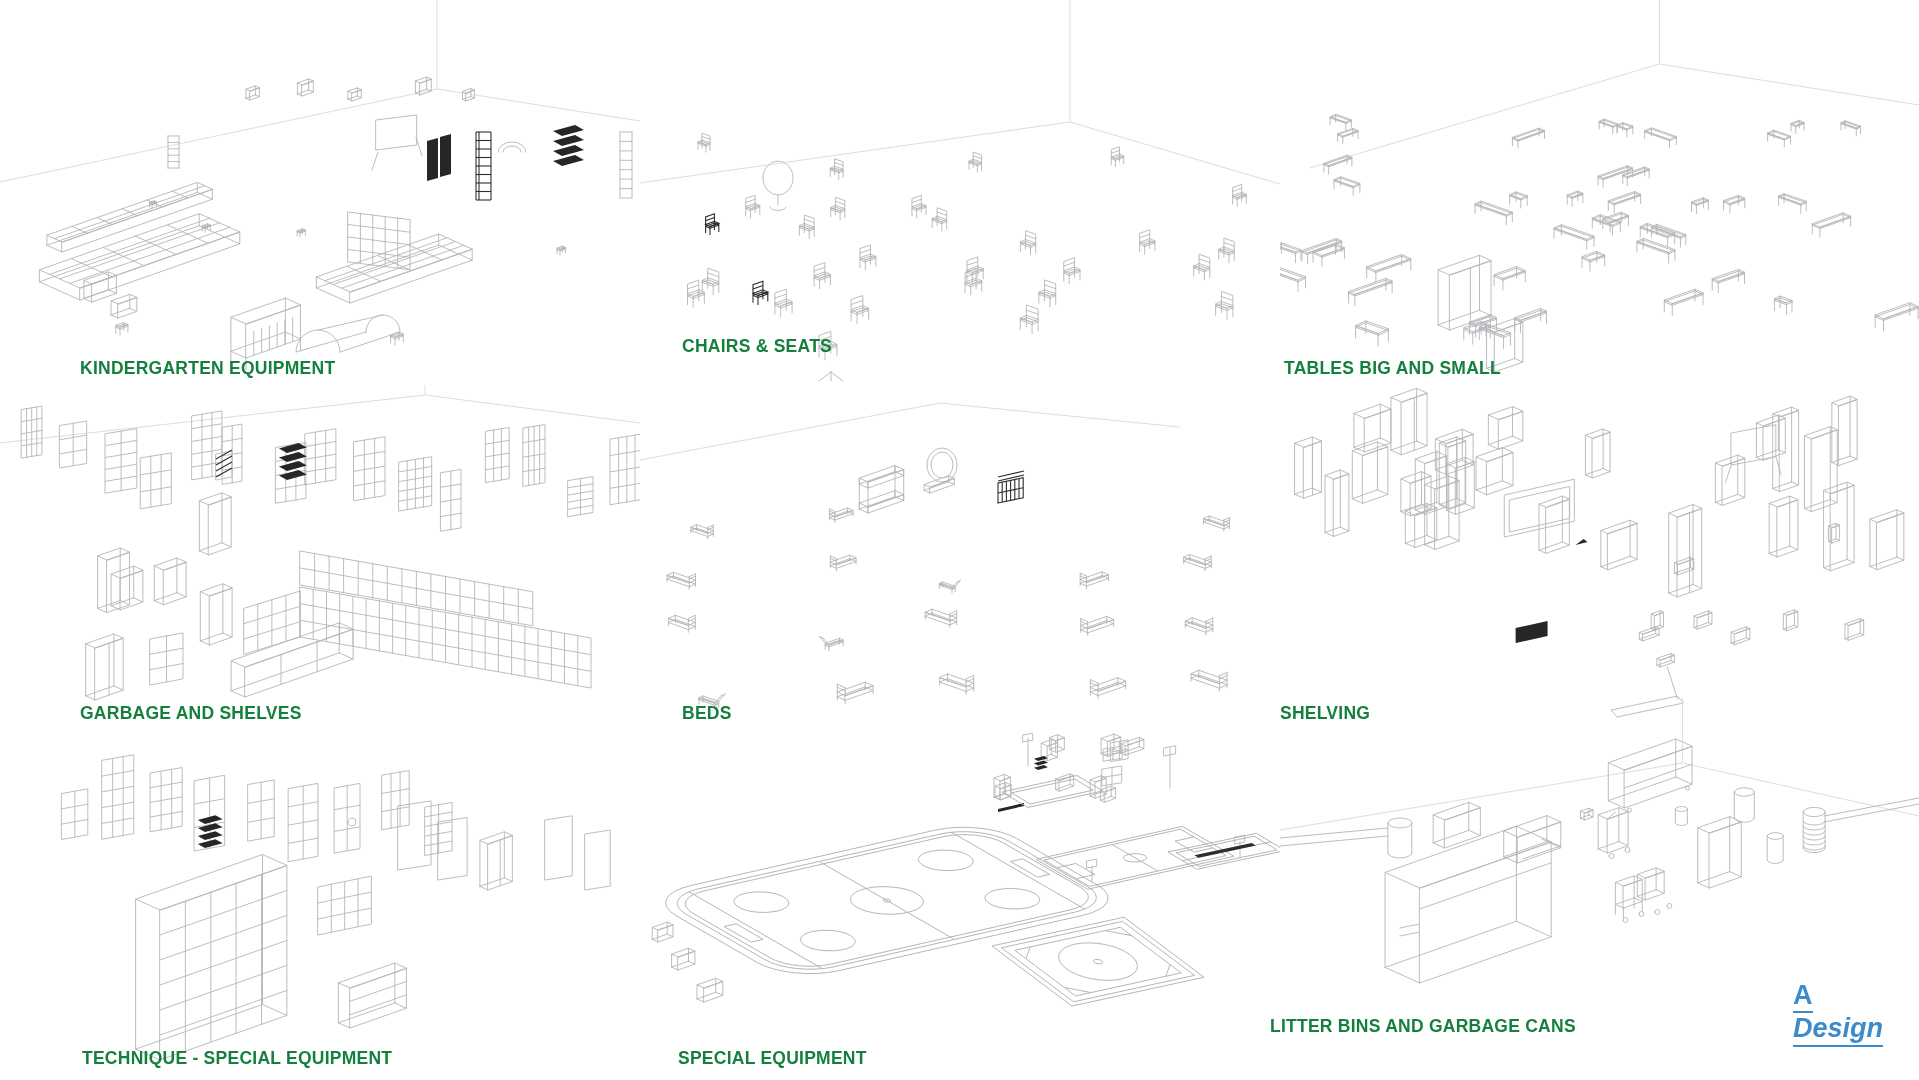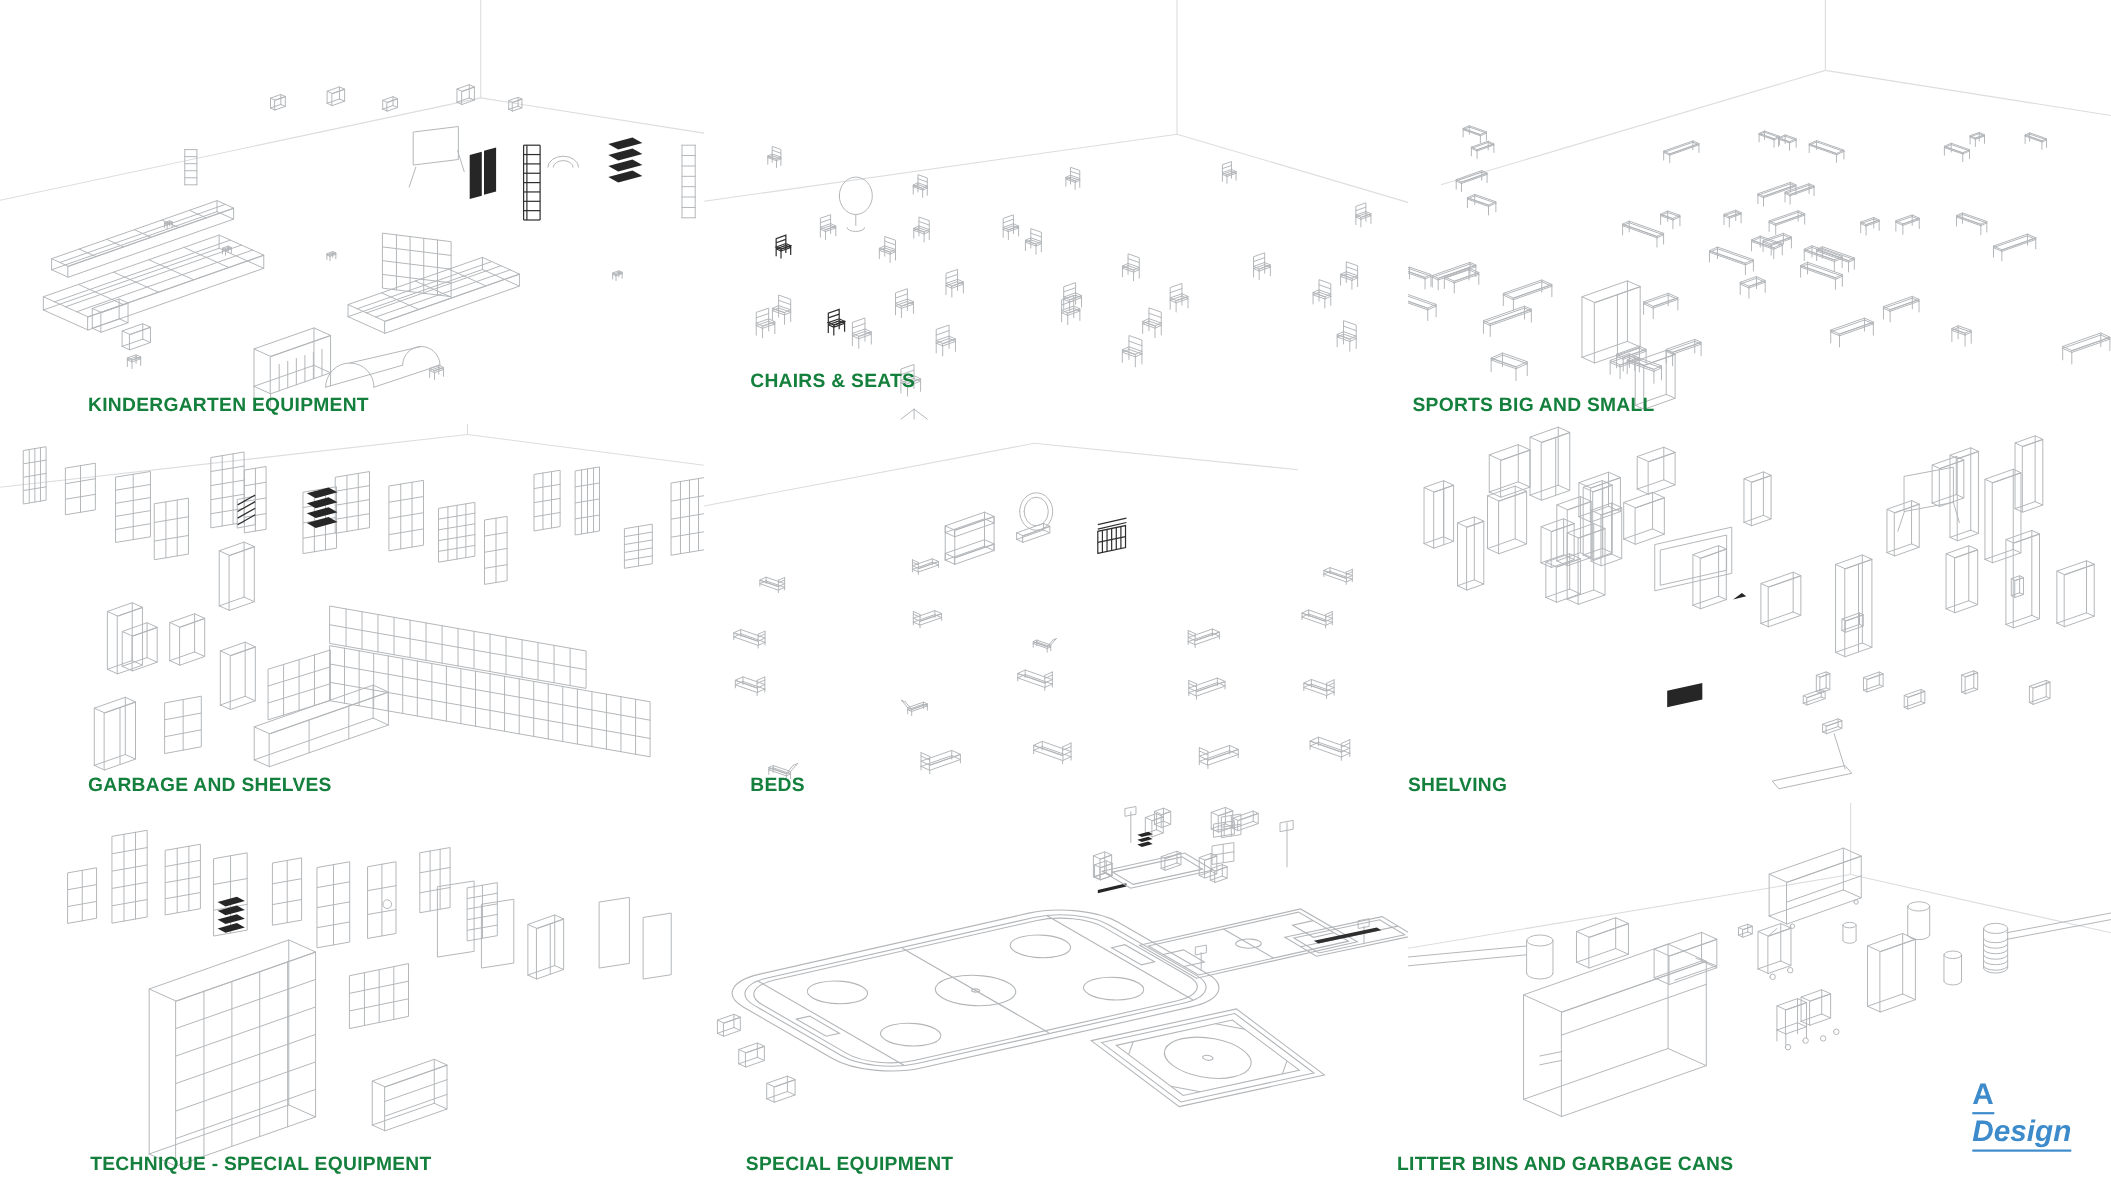--- a/index.html
+++ b/index.html
@@ -1165,21 +1165,21 @@
           <path d="M215.0 332.0L206.9 328.4L235.1 318.5L243.2 322.1Z"></path>
           <path d="M243.2 362.1L235.1 358.5"></path>
           <path d="M235.1 358.5L235.1 318.5"></path>
           <path d="M215.0 372.0L206.9 368.4"></path>
           <path d="M206.9 368.4L206.9 328.4"></path>
           <path d="M206.9 368.4L235.1 358.5"></path>
         </g>
         <g fill="none" stroke="#2e2e2e" stroke-width="1.1"></g>
         <g fill="#262626" stroke="none"></g>
       </svg>
-    <figcaption class="cap" style="left:4px;top:358px">SPORTS BIG AND SMALL</figcaption>
+    <figcaption class="cap" style="left:4px;top:358px">TABLES BIG AND SMALL</figcaption>
   </figure>
 
   <figure class="cell" style="left:0;top:385px;width:640px;height:345px">
     <svg id="scene3" viewBox="0 0 640 345" preserveAspectRatio="none">
         <g fill="none" stroke="#dcdddf" stroke-width="1">
           <path d="M0.0 58.0L425.0 10.0"></path>
           <path d="M425.0 10.0L640.0 38.0"></path>
           <path d="M425.0 0.0L425.0 10.0"></path>
         </g>
         <g fill="none" stroke="#b3b6b9" stroke-width="0.9" stroke-linecap="round">
@@ -2243,21 +2243,21 @@
     <circle cx="120" cy="100" r="7" vector-effect="non-scaling-stroke"></circle>
     <line x1="24" y1="52" x2="52" y2="24" vector-effect="non-scaling-stroke"></line>
     <line x1="188" y1="24" x2="216" y2="52" vector-effect="non-scaling-stroke"></line>
     <line x1="24" y1="148" x2="52" y2="176" vector-effect="non-scaling-stroke"></line>
     <line x1="188" y1="176" x2="216" y2="148" vector-effect="non-scaling-stroke"></line>
   </g>
       </svg>
     <figcaption class="cap" style="left:38px;top:318px">SPECIAL EQUIPMENT</figcaption>
   </figure>
 
-  <figure class="cell" style="left:1280px;top:730px;width:639px;height:350px">
+  <figure class="cell" style="left:1280px;top:698px;width:639px;height:350px">
     <svg id="scene8" viewBox="0 0 640 350" preserveAspectRatio="none">
         <g fill="none" stroke="#dcdddf" stroke-width="1">
           <path d="M403.0 0.0L403.0 65.0"></path>
           <path d="M403.0 65.0L0.0 132.0"></path>
           <path d="M403.0 65.0L640.0 118.0"></path>
         </g>
         <g fill="none" stroke="#b3b6b9" stroke-width="0.9" stroke-linecap="round">
           <path d="M345.0 110.0L412.7 86.2L412.7 48.2L345.0 72.0Z"></path>
           <path d="M345.0 72.0L328.8 64.7L396.4 41.0L412.7 48.2Z"></path>
           <path d="M412.7 86.2L396.4 79.0"></path>

